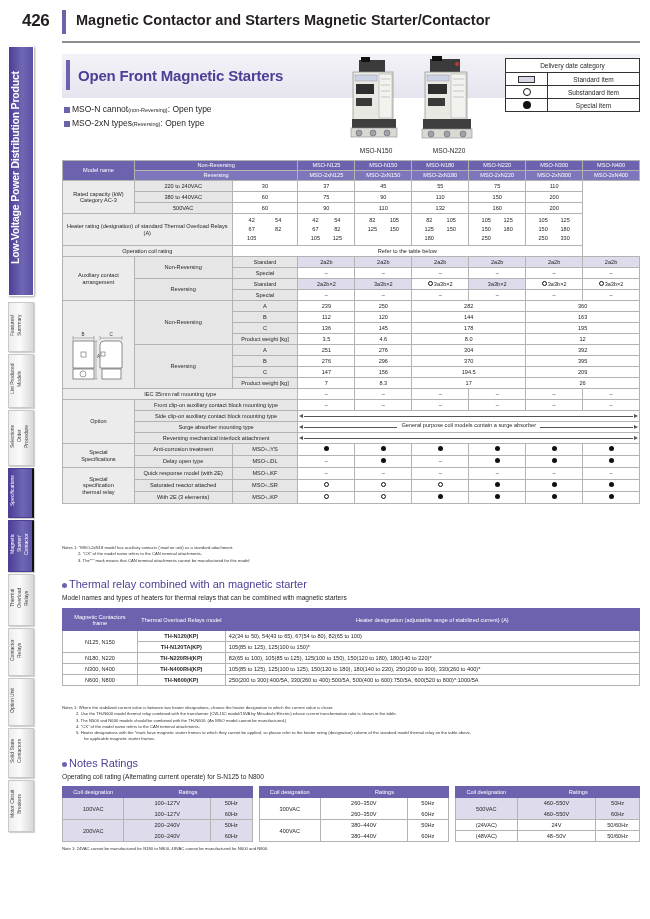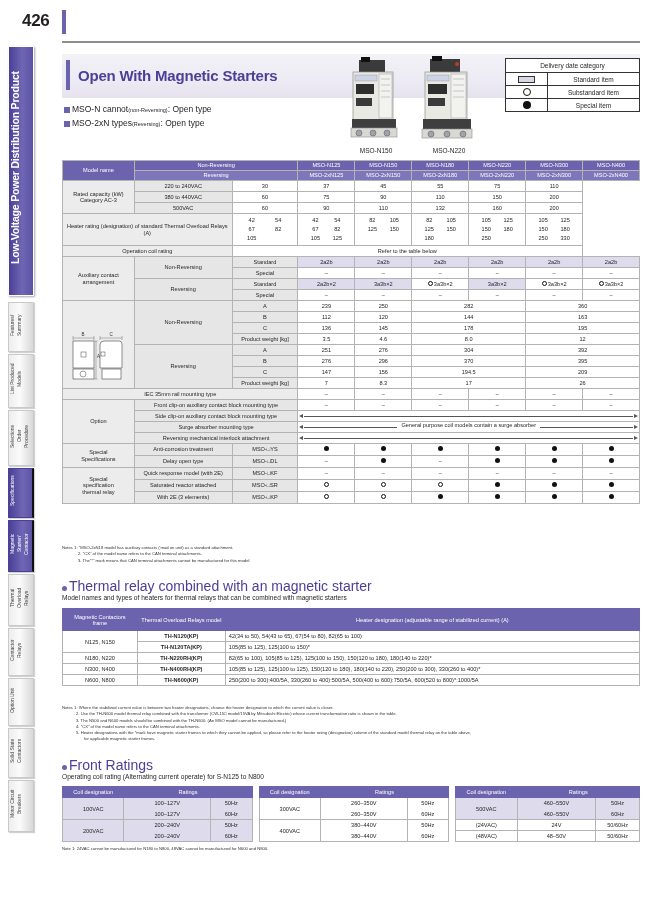--- a/index.html
+++ b/index.html
@@ -154,21 +154,21 @@
 
   
   .dim-draw { position:absolute; }
 
   
   .notes { position:absolute; font-size:4.2px; color:#333; line-height:1.5; }
   .notes .nl { white-space:nowrap; }
 
   
   .sec-head {
-    position:absolute; font-size:14px; color:#4b3f96; font-weight:normal; white-space:nowrap;
+    position:absolute; font-size:11px; color:#4b3f96; font-weight:normal; white-space:nowrap;
   }
   .sec-head .bdot {
     display:inline-block; width:5px; height:5px; background:#6b63ae; border-radius:50%;
     margin-right:2px; vertical-align:0.5px;
   }
   .sub-note { position:absolute; font-size:6.6px; color:#231f20; white-space:nowrap; }
 
   table.trel, table.coil {
     position:absolute; border-collapse:collapse; font-size:5.6px;
   }
@@ -176,20 +176,21 @@
     border:0.6px solid #b3b3b3; padding:1px 3px; vertical-align:middle; height:11px;
   }
   table.trel .hdr-pur, table.coil .hdr-pur { border-color:#6b63ae; }
 </style>
 </head>
 <body>
 
 <div class="page-header">
   <div class="page-num">426</div>
   <div class="hdr-bar"></div>
+  <div class="hdr-title">Magnetic Contactor and Starters  Magnetic Starter/Contactor</div>
   <div class="hdr-rule"></div>
 </div>
 
 <div class="side-main">
   <span>Low-Voltage Power Distribution Product</span>
 </div>
 <div class="side-tab" id="st0" style="top:302px;height:50px;">
     <span>Features/
 Summary</span>
   </div>
@@ -226,21 +227,21 @@
     <span>Solid State
 Contactors</span>
   </div>
 <div class="side-tab" id="st9" style="top:780px;height:52px;">
     <span>Motor Circuit
 Breakers</span>
   </div>
 
 <div class="title-band"></div>
 <div class="title-bar"></div>
-<div class="title-text">Open With Magnetic Starters</div>
+<div class="title-text">Open Front Magnetic Starters</div>
 
 <div class="bullet-line" style="top:104px;">
   <span class="sq"></span><span>MSO-N cannot</span><span class="small">(non-Reversing)</span><span>: Open type</span>
 </div>
 <div class="bullet-line" style="top:118px;">
   <span class="sq"></span><span>MSO-2xN types</span><span class="small">(Reversing)</span><span>: Open type</span>
 </div>
 
 <div class="photo" style="left:345px; top:56px; width:62px;">
   <svg width="62" height="88" viewBox="0 0 62 88">
@@ -769,21 +770,21 @@
 <div class="notes" style="left:62px; top:705px; width:580px;">
   <div class="nl">Notes 1: Where the stabilized current value is between two heater designations, choose the heater designation to which the current value is closer.</div>
   <div class="nl" style="padding-left:14px">2. Use the TH-N600 model thermal relay combined with the transformer (CW-15□ model/15VA by Mitsubishi Electric) whose current transformation ratio is shown in the table.</div>
   <div class="nl" style="padding-left:14px">3. The N500 and N600 models should be combined with the TH-N600. (An MSO model cannot be manufactured.)</div>
   <div class="nl" style="padding-left:14px">4. "CX" of the model name refers to the CAN terminal attachments.</div>
   <div class="nl" style="padding-left:14px">5. Heater designations with the *mark have magnetic starter frames to which they cannot be applied, so please refer to the heater rating (designation) column of the standard model thermal relay on the table above,</div>
   <div class="nl" style="padding-left:22px">for applicable magnetic starter frames.</div>
 </div>
 
 <div class="sec-head" style="left:62px; top:757px;">
-  <span class="bdot"></span><span>Front Ratings</span>
+  <span class="bdot"></span><span>Notes Ratings</span>
 </div>
 <div class="sub-note" style="left:62px; top:773px;">Operating coil rating (Alternating current operate) for S-N125 to N800</div>
 
 <table class="coil" style="left:62px; top:786px; width:578px;">
   <colgroup>
     <col style="width:62px">
       <col style="width:88px">
       <col style="width:42px">
     <col style="width:4px">
     <col style="width:62px">

